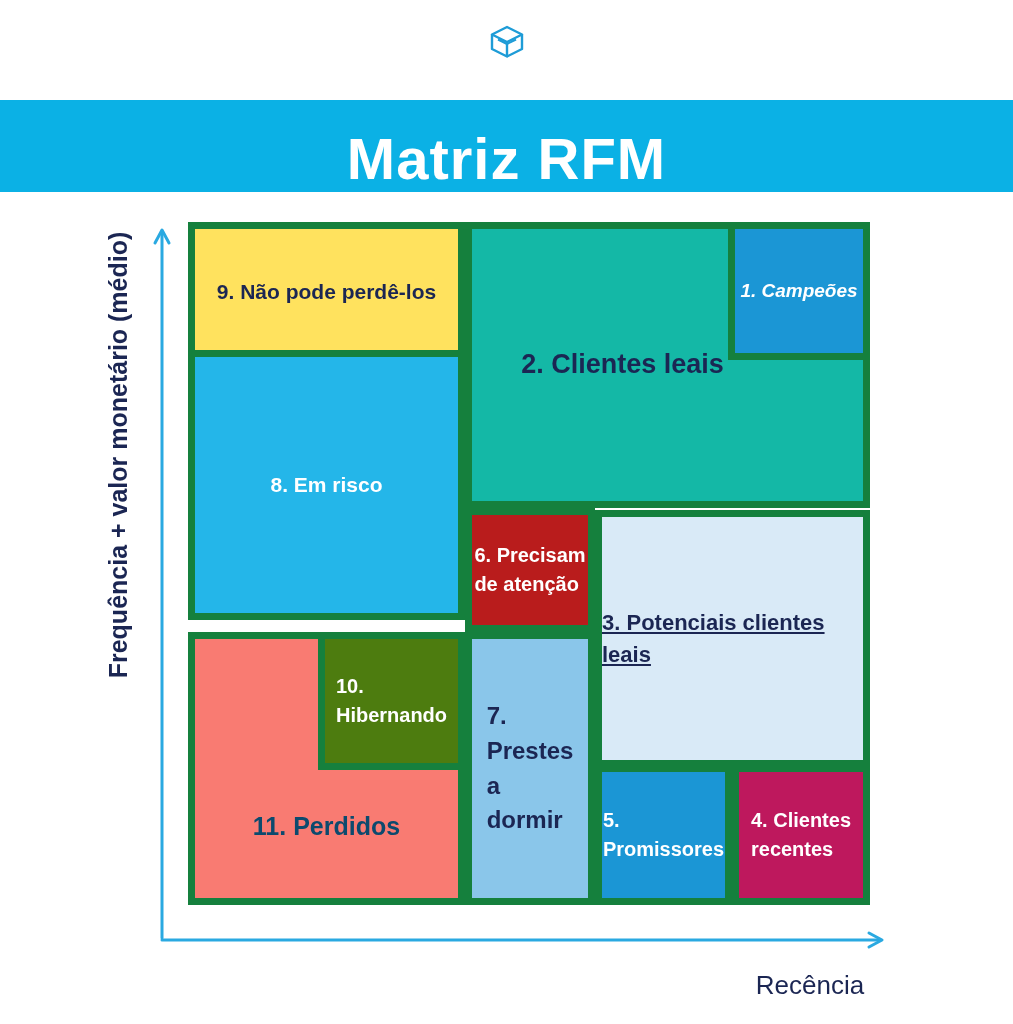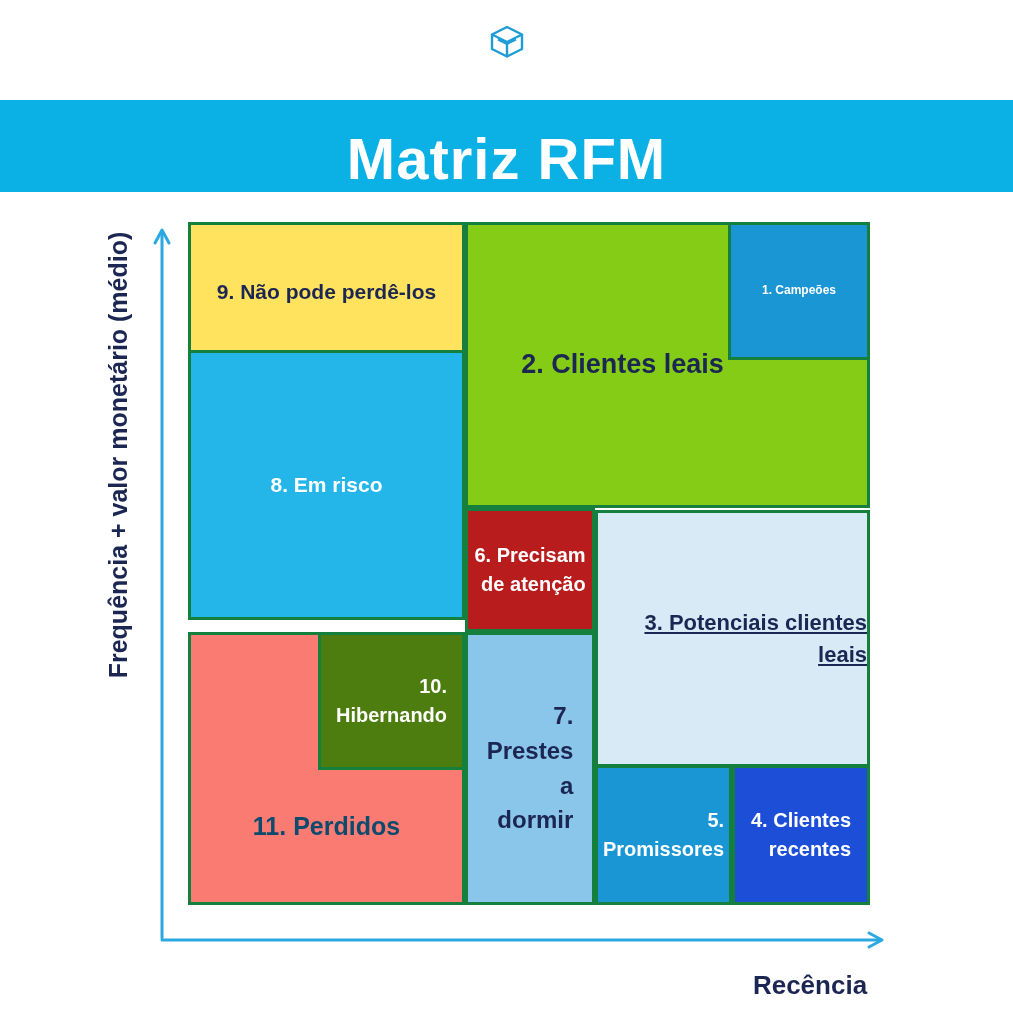--- a/index.html
+++ b/index.html
@@ -60,46 +60,46 @@
     font-weight: 600;
     color: #1B2653;
   }
   .x-axis-label {
     position: absolute;
     left: 810px;
     top: 985px;
     transform: translate(-50%, -50%);
     white-space: nowrap;
     font-size: 26px;
-    font-weight: 700;
+    font-weight: 400;
     color: #1B2653;
   }
   
   .matrix {
     position: absolute;
     left: 188px;
     top: 222px;
     width: 682px;
     height: 683px;
   }
   .cell {
     position: absolute;
     box-sizing: border-box;
-    border: 3px solid #15803d;
+    border: 7px solid #15803d;
     display: flex;
     align-items: center;
     justify-content: center;
-    text-align: right;
+    text-align: left;
     white-space: pre-line;
     font-weight: 600;
     line-height: 1.45;
   }
   .cell-9  { left: 0;     top: 0;     width: 277px; height: 140px; font-size: 21px; }
   .cell-2  { left: 277px; top: 0;     width: 405px; height: 286px; font-size: 27px; padding-right: 90px; }
-  .cell-1  { left: 540px; top: 0;     width: 142px; height: 138px; font-size: 12px; z-index: 2; }
+  .cell-1  { left: 540px; top: 0;     width: 142px; height: 138px; font-size: 19px; z-index: 2; font-style: italic; }
   .cell-8  { left: 0;     top: 128px; width: 277px; height: 270px; font-size: 21px; }
   .cell-6  { left: 277px; top: 286px; width: 130px; height: 124px; font-size: 20px; }
   .cell-3  { left: 407px; top: 288px; width: 275px; height: 257px; font-size: 22px; text-decoration: underline; }
   .cell-11 { left: 0;     top: 410px; width: 277px; height: 273px; font-size: 25px; padding-top: 115px; }
   .cell-10 { left: 130px; top: 410px; width: 147px; height: 138px; font-size: 20px; z-index: 2; }
   .cell-7  { left: 277px; top: 410px; width: 130px; height: 273px; font-size: 24px; }
   .cell-5  { left: 407px; top: 543px; width: 137px; height: 140px; font-size: 20px; }
   .cell-4  { left: 544px; top: 543px; width: 138px; height: 140px; font-size: 20px; }
 </style>
 </head>
@@ -131,21 +131,21 @@
     </g>
   </svg>
 
   <div class="y-axis-label">Frequência + valor monetário (médio)</div>
   <div class="x-axis-label">Recência</div>
 
   <div class="matrix">
 
     <div class="cell cell-9" style="background: rgb(255, 226, 94); color: rgb(27, 38, 83);">9. Não pode perdê-los</div>
 
-    <div class="cell cell-2" style="background: #84cc16; color: rgb(27, 38, 83);">2. Clientes leais</div>
+    <div class="cell cell-2" style="background: #14b8a6; color: rgb(27, 38, 83);">2. Clientes leais</div>
 
     <div class="cell cell-1" style="background: rgb(27, 150, 213); color: rgb(255, 255, 255);">1. Campeões</div>
 
     <div class="cell cell-8" style="background: rgb(36, 182, 233); color: rgb(255, 255, 255);">8. Em risco</div>
 
     <div class="cell cell-6" style="background: #b91c1c; color: rgb(255, 255, 255);">6. Precisam
 de atenção</div>
 
     <div class="cell cell-3" style="background: rgb(217, 234, 247); color: rgb(27, 38, 83);">3. Potenciais clientes leais</div>
 
@@ -155,17 +155,17 @@
 Hibernando</div>
 
     <div class="cell cell-7" style="background: rgb(138, 198, 234); color: rgb(27, 38, 83);">7.
 Prestes
 a
 dormir</div>
 
     <div class="cell cell-5" style="background: rgb(27, 150, 213); color: rgb(255, 255, 255);">5.
 Promissores</div>
 
-    <div class="cell cell-4" style="background: #1d4ed8; color: rgb(255, 255, 255);">4. Clientes
+    <div class="cell cell-4" style="background: #be185d; color: rgb(255, 255, 255);">4. Clientes
 recentes</div>
 
   </div>
 </div>
 
 </body></html>

